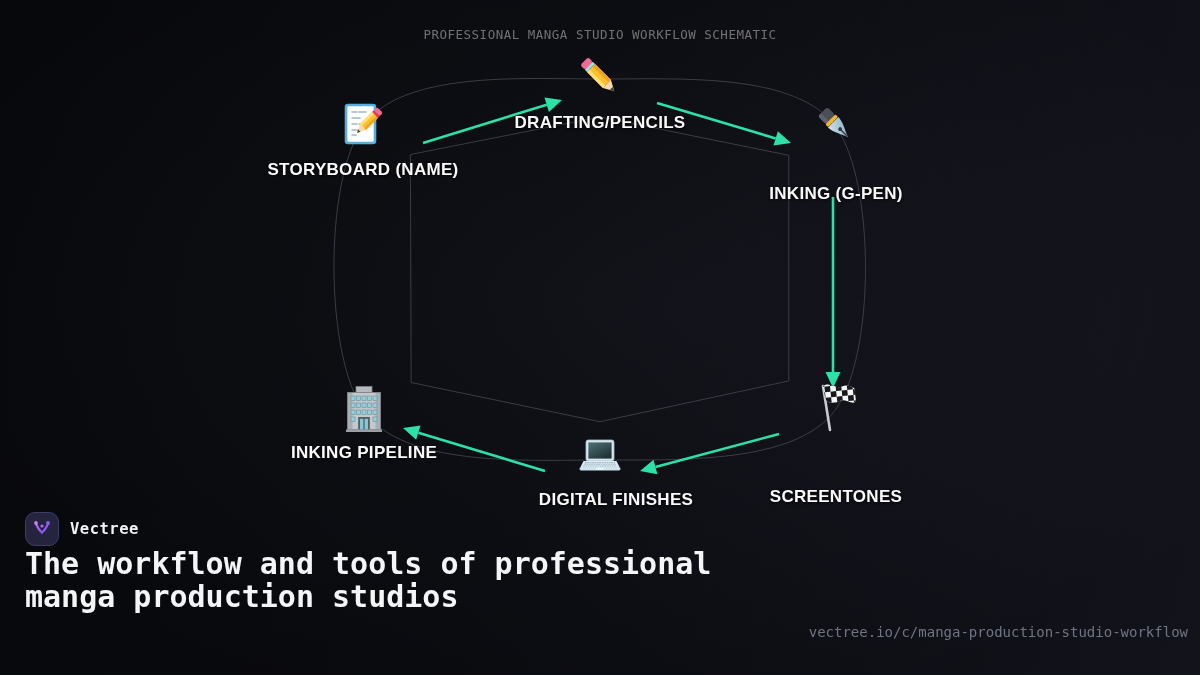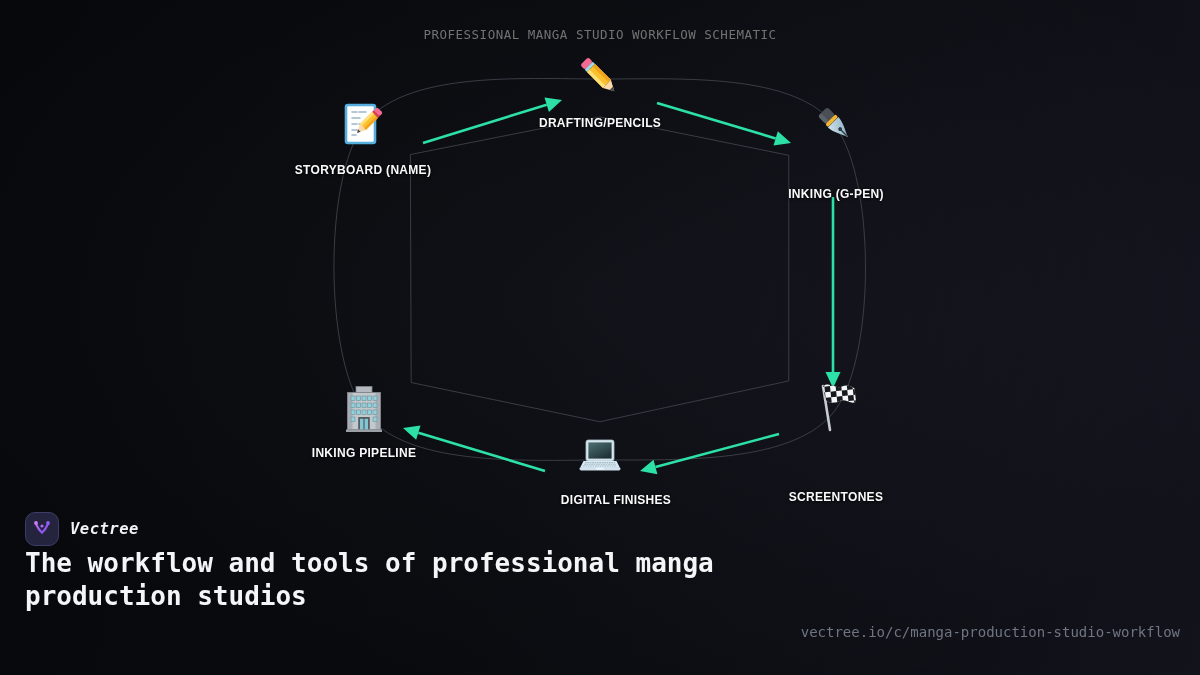--- a/index.html
+++ b/index.html
@@ -9,27 +9,27 @@
     font-family:"DejaVu Sans Mono",monospace;
   }
   .vignette{position:absolute;inset:0;pointer-events:none;
     background:radial-gradient(ellipse 760px 430px at 50% 44%, rgba(255,255,255,0.015), rgba(0,0,0,0.28) 97%);}
   .schematic-title{position:absolute;top:27px;left:0;width:100%;text-align:center;
     font-size:12.5px;letter-spacing:0.5px;color:#737373;}
   #diagram-svg{position:absolute;left:0;top:0;}
   .node{position:absolute;width:0;height:0;}
   .node-icon{position:absolute;left:0;top:0;transform:translate(-50%,-50%);display:block;}
   .node-label{position:absolute;left:0;transform:translate(-50%,-50%);white-space:nowrap;
-    font-family:"Liberation Sans",sans-serif;font-weight:bold;font-size:12px;
+    font-family:"Liberation Sans",sans-serif;font-weight:bold;font-size:17px;
     letter-spacing:0.3px;color:#fafafa;text-shadow:0 1px 3px rgba(0,0,0,0.9);}
-  .brand{position:absolute;left:25px;top:512px;display:flex;align-items:center;gap:11px;font-style:italic;}
+  .brand{position:absolute;left:25px;top:512px;display:flex;align-items:center;gap:11px;}
   .brand-name{font-weight:bold;font-size:15.5px;letter-spacing:0.5px;color:#f2f3f5;}
   .headline{position:absolute;left:25px;top:547px;width:700px;margin:0;
-    font-weight:bold;font-size:26px;line-height:33px;letter-spacing:0;color:#f4f5f7;}
-  .footer-url{position:absolute;right:20px;top:624px;font-size:14px;color:#6f7582;text-decoration:none;margin-left:16px;}
+    font-weight:bold;font-size:30px;line-height:33px;letter-spacing:0;color:#f4f5f7;}
+  .footer-url{position:absolute;right:12px;top:624px;font-size:14px;color:#6f7582;text-decoration:none;margin-left:16px;}
 </style>
 </head>
 <body>
 
 <div class="vignette"></div>
 
 <div class="schematic-title">PROFESSIONAL MANGA STUDIO WORKFLOW SCHEMATIC</div>
 
 <svg id="diagram-svg" width="1200" height="675" viewBox="0 0 1200 675">
     <path d="M 363 126 C 402.3333333333333 70.66666666666666 521.1666666666666 78.83333333333333 600 79 C 678.8333333333334 79.16666666666667 796.6666666666666 72 836 127 C 875.3333333333334 182 875.3333333333334 353.5 836 409 C 796.6666666666666 464.5 678.6666666666666 459.6666666666667 600 460 C 521.3333333333334 460.3333333333333 403.5 466.6666666666667 364 411 C 324.5 355.3333333333333 323.6666666666667 181.33333333333334 363 126 Z" fill="none" stroke="#41444d" stroke-width="1" opacity="0.85"></path>

